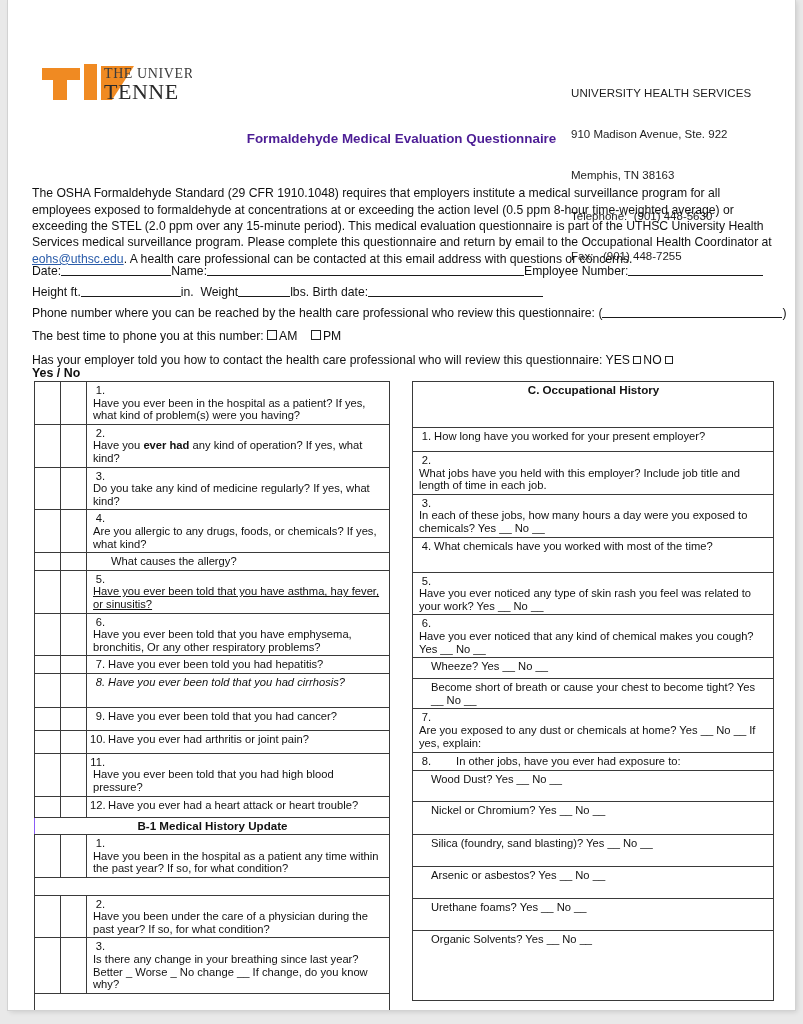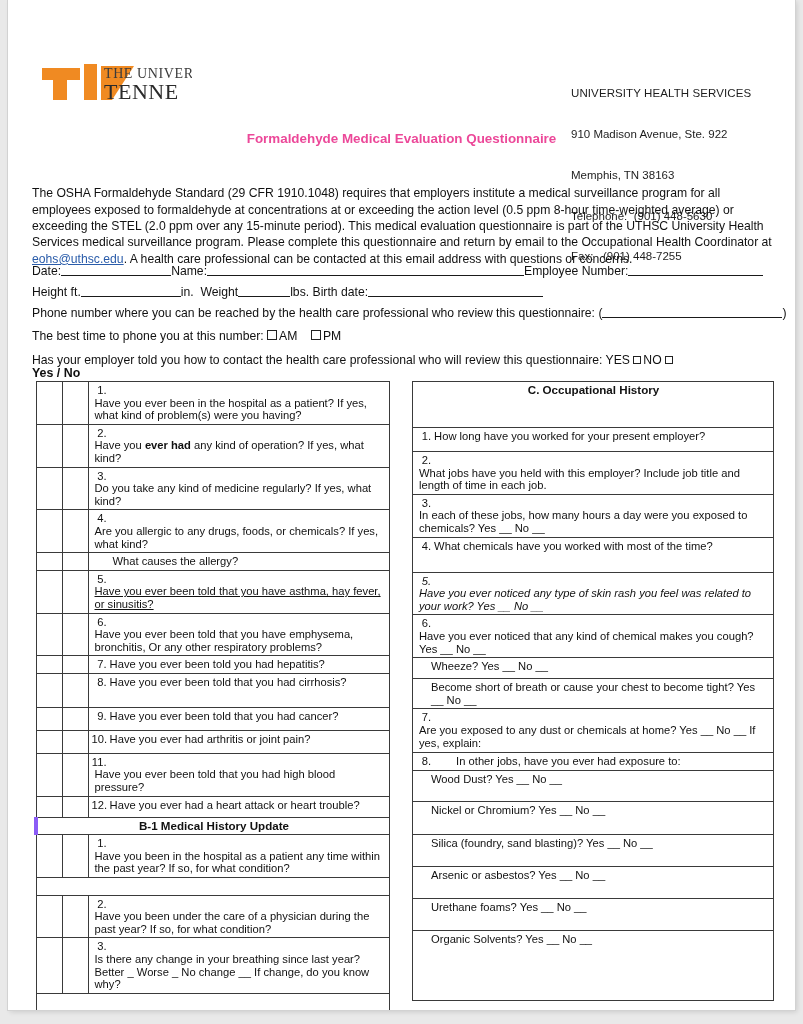--- a/index.html
+++ b/index.html
@@ -53,21 +53,21 @@
   }
   .addr .l0 { letter-spacing: 0.1px; }
 
   .doctitle {
     position: absolute;
     left: 0; right: 0;
     top: 131px;
     text-align: center;
     font-size: 13.4px;
     font-weight: bold;
-    color: #ec4899;
+    color: #4c1d95;
   }
 
   
   .intro {
     position: absolute;
     left: 24px;
     top: 173px;
     width: 744px;
     font-size: 12.2px;
     line-height: 16.4px;
@@ -128,21 +128,21 @@
     border: 1px solid #3a3a3a;
     padding: 2px 4px 2px 5px;
     vertical-align: top;
     line-height: 12.6px;
   }
   .tbl td.yn {
     width: 25px;
     padding: 0;
   }
   .tbl td.q { padding-left: 6px; }
-  .tbl td.span { border-left: 4px solid #8b5cf6; }
+  .tbl td.span { border-left: 1px solid #8b5cf6; }
   .tbl td.blank { border-left: 1px solid #3a3a3a; border-right: 1px solid #3a3a3a; }
   .hdrow {
     text-align: center;
     font-weight: bold;
     font-size: 11.6px;
   }
   .num {
     display: inline-block;
     width: 15px;
     text-align: right;
@@ -271,21 +271,21 @@
             <div style="padding-left: 0px; text-indent: 0px;"><span class="num">6.</span> <span style="display:inline-block;text-indent:0;">Have you ever been told that you have emphysema, bronchitis, Or any other respiratory problems?</span></div>
           </td>
         </tr>
         <tr style="height: 16px;">
           <td class="yn">&nbsp;</td>
           <td class="yn">&nbsp;</td>
           <td class="q">
             <div style="padding-left: 0px; text-indent: 0px;"><span class="num">7.</span> <span style="display:inline-block;text-indent:0;">Have you ever been told you had hepatitis?</span></div>
           </td>
         </tr>
-        <tr style="height: 34px;">
+        <tr style="height: 34px; font-style: italic;">
           <td class="yn">&nbsp;</td>
           <td class="yn">&nbsp;</td>
           <td class="q">
             <div style="padding-left: 0px; text-indent: 0px;"><span class="num">8.</span> <span style="display:inline-block;text-indent:0;">Have you ever been told that you had cirrhosis?</span></div>
           </td>
         </tr>
         <tr style="height: 23px;">
           <td class="yn">&nbsp;</td>
           <td class="yn">&nbsp;</td>
           <td class="q">
@@ -366,21 +366,21 @@
             <div style="padding-left: 0px; text-indent: 0px;"><span class="num">3.</span> <span style="display:inline-block;text-indent:0;">In each of these jobs, how many hours a day were you exposed to chemicals? Yes __ No __</span></div>
           </td>
         </tr>
         <tr style="height: 35px;">
           <td class="q">
             <div style="padding-left: 0px; text-indent: 0px;"><span class="num">4.</span> <span style="display:inline-block;text-indent:0;">What chemicals have you worked with most of the time?</span></div>
           </td>
         </tr>
         <tr style="height: 42px;">
           <td class="q">
-            <div style="padding-left: 0px; text-indent: 0px; font-style: italic;"><span class="num">5.</span> <span style="display:inline-block;text-indent:0;">Have you ever noticed any type of skin rash you feel was related to your work? Yes __ No __</span></div>
+            <div style="padding-left: 0px; text-indent: 0px;"><span class="num">5.</span> <span style="display:inline-block;text-indent:0;">Have you ever noticed any type of skin rash you feel was related to your work? Yes __ No __</span></div>
           </td>
         </tr>
         <tr style="height: 34px;">
           <td class="q">
             <div style="padding-left: 0px; text-indent: 0px;"><span class="num">6.</span> <span style="display:inline-block;text-indent:0;">Have you ever noticed that any kind of chemical makes you cough? Yes __ No __</span></div>
           </td>
         </tr>
         <tr style="height: 21px;">
           <td class="q">
             <div>

